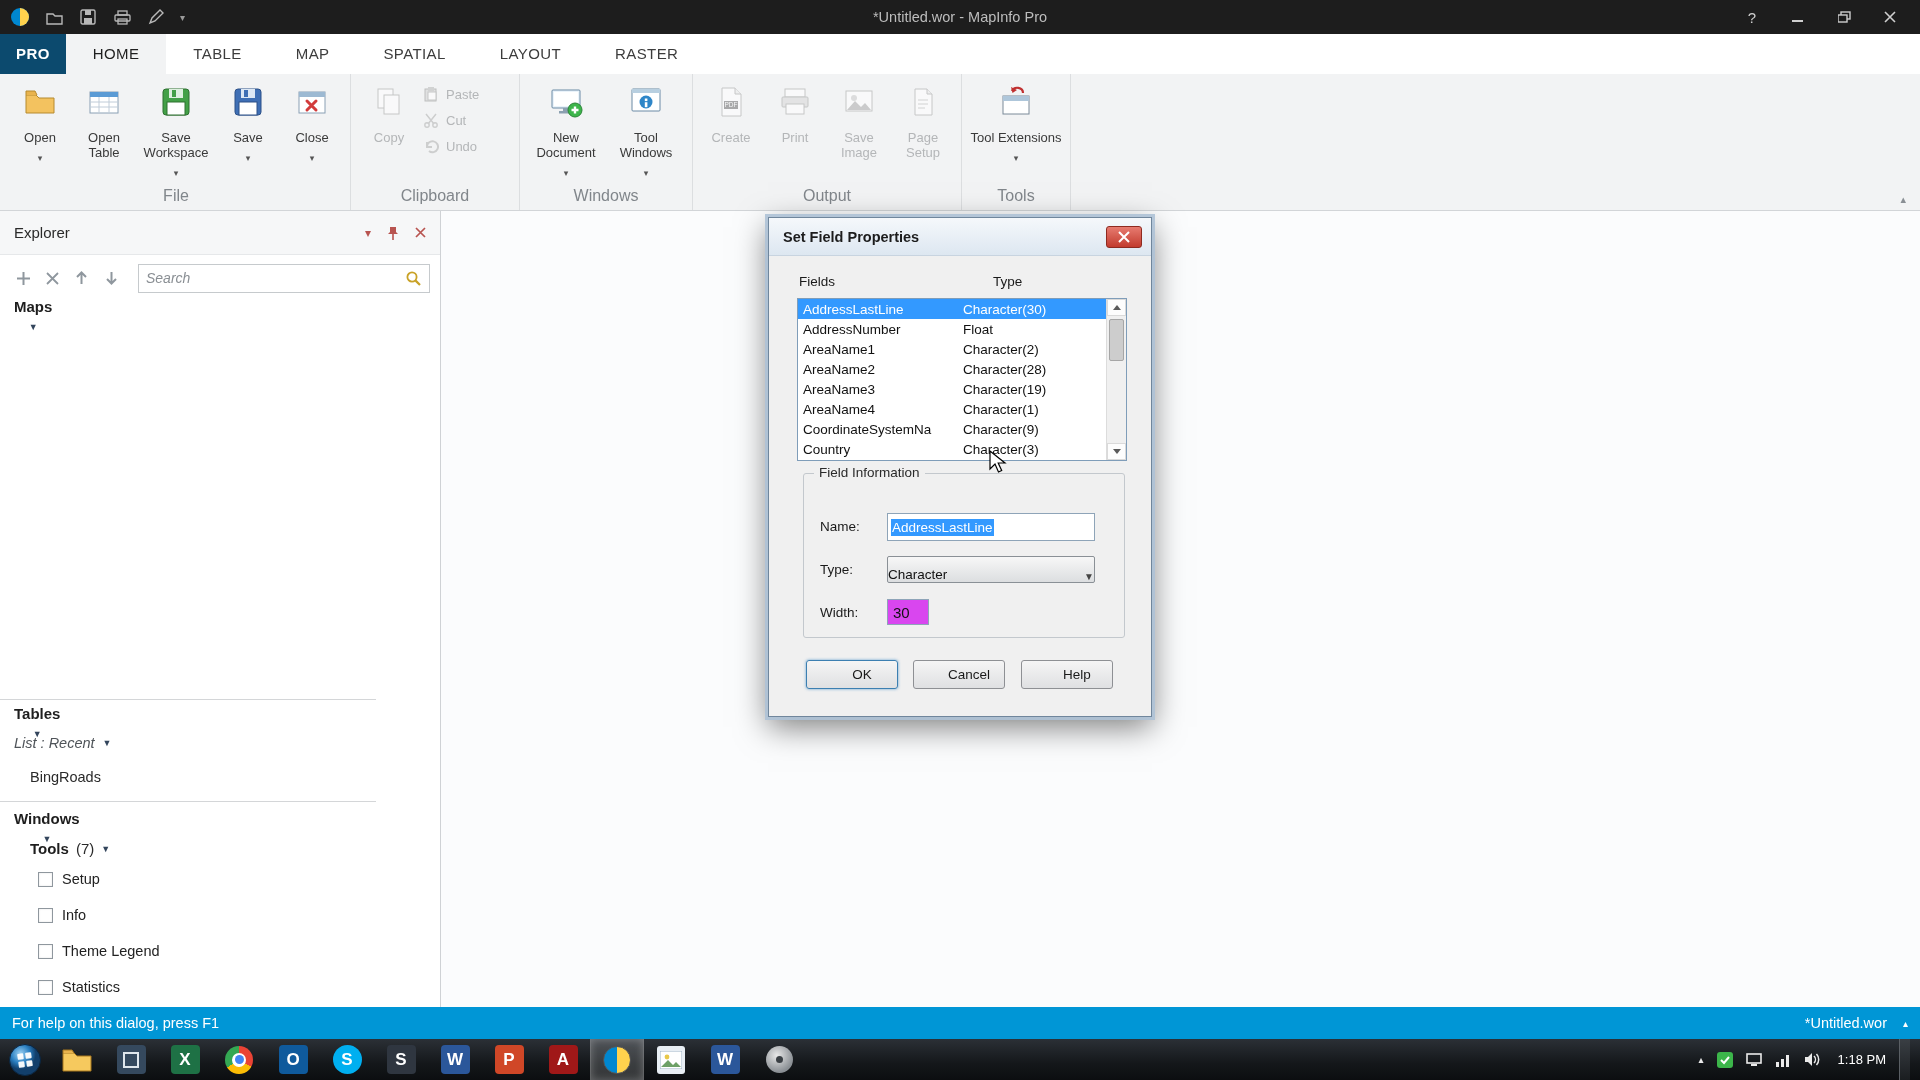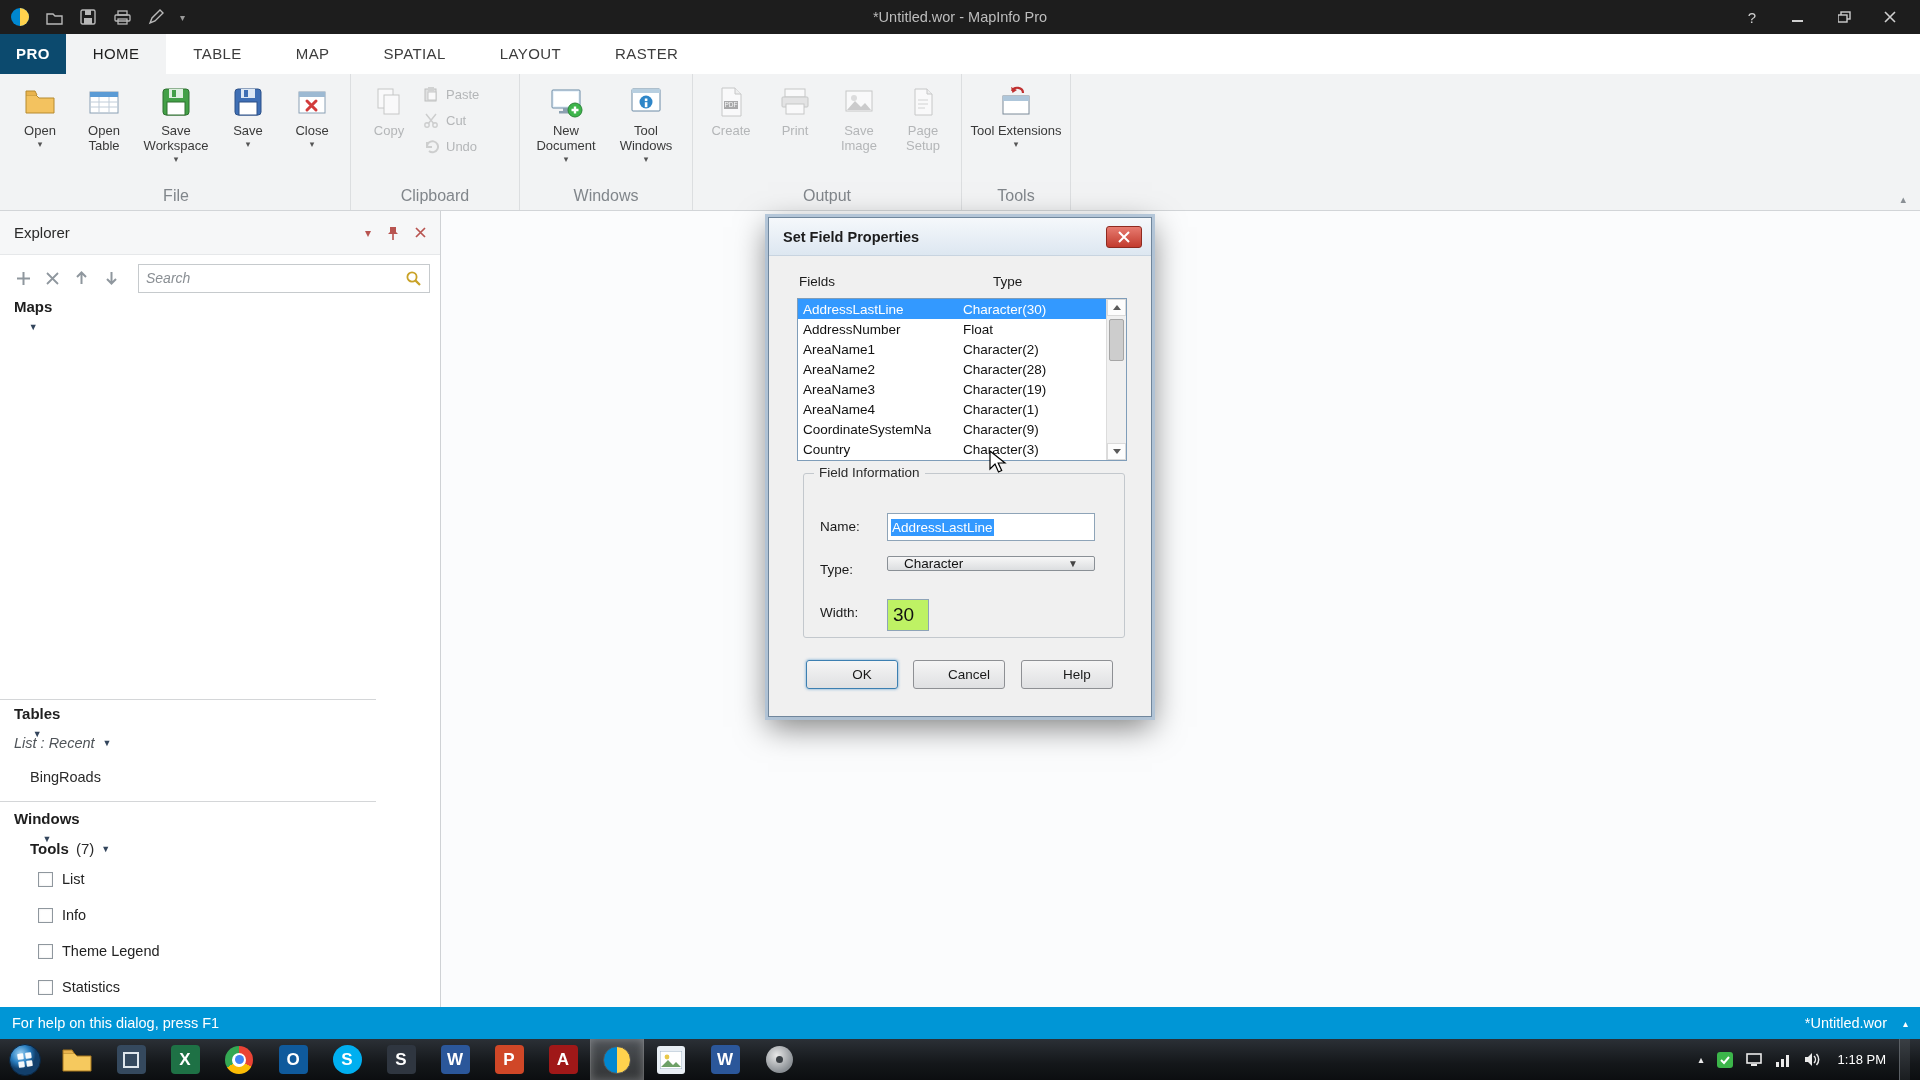--- a/index.html
+++ b/index.html
@@ -19,21 +19,21 @@
   
   .tabbar { position:absolute; left:0; top:34px; right:0; height:40px; background:#ffffff; display:flex; }
   .tab { padding:0 27px; line-height:40px; font-size:15px; letter-spacing:.4px; color:#3c3c3c; white-space:nowrap; }
   .tab.pro { background:#0c4a6e; color:#fff; font-weight:bold; padding:0 16px; }
   .tab.active { background:#f2f3f4; color:#1f1f1f;text-align:right; }
 
   
   .ribbon { position:absolute; left:0; top:74px; right:0; height:137px; background:#f2f3f4; border-bottom:1px solid #d2d5d8; display:flex; padding:0 2px; }
   .rgroup { display:flex; flex-direction:column; border-right:1px solid #dcdee0; padding:2px 6px 0; }
   .rbtns { display:flex; flex:1; align-items:stretch; }
-  .rbtn { width:80px; display:flex; flex-direction:column; align-items:center; padding-top:7px; gap:2px; }
+  .rbtn { width:80px; display:flex; flex-direction:column; align-items:center; padding-top:7px; gap:9px; }
   .rbtn.narrow { width:64px; }
   .rbtn.wide { width:96px; }
   .ric { height:38px; display:flex; align-items:center; justify-content:center; }
   .rlabel { font-size:13px; line-height:15px; text-align:center; color:#3a3a3a; }
   .rcaret { font-size:9px; line-height:9px; color:#555; }
   .rbtn.disabled .rlabel { color:#b4b6b8; }
   .rbtn.disabled .ric svg, .rs-item.disabled svg { filter:grayscale(1) opacity(.5); }
   .rgl { text-align:center; font-size:16px; color:#81868b; padding:3px 0 5px; margin-top:auto; }
   .rsmall { display:flex; flex-direction:column; justify-content:flex-start; padding:10px 2px 0 2px; gap:10px; width:92px; }
   .rs-item { display:flex; align-items:center; gap:7px; font-size:13px; color:#b4b6b8; }
@@ -80,23 +80,23 @@
   .lrow.sel { background:#3399ff; color:#fff; }
   .vscroll { width:20px; background:#f0f0f0; border-left:1px solid #dcdcdc; display:flex; flex-direction:column; }
   .sbtn { height:17px; background:#fdfdfd; border:1px solid #dadada; display:flex; align-items:center; justify-content:center; }
   .strack { flex:1; position:relative; }
   .sthumb { position:absolute; left:2px; right:2px; top:3px; height:42px; background:#cdcdcd; border:1px solid #a6a6a6; border-radius:2px; }
   .gbox { position:absolute; left:34px; top:255px; width:322px; height:165px; border:1px solid #c3c8cd; border-radius:3px; }
   .gbox-label { position:absolute; top:-9px; left:10px; background:#f0f0f0; padding:0 5px; font-size:13.5px; color:#2a2a2a; }
   .fi-label { position:absolute; left:16px; font-size:13.5px; color:#1a1a1a; }
   .fi-name-input { position:absolute; left:83px; top:39px; width:208px; height:28px; background:#fff; border:1px solid #8ea4b8; display:flex; align-items:center; padding:0 3px; font-size:13.5px; }
   .sel-text { background:#3399ff; color:#fff; padding:1px 1px; }
-  .combo { position:absolute; left:83px; top:82px; width:208px; height:15px; border:1px solid #8a9096; border-radius:2px; background:linear-gradient(#f7f7f7,#dcdee0); display:flex; align-items:center; padding:0 16px; font-size:13.5px; color:#111; }
+  .combo { position:absolute; left:83px; top:82px; width:208px; height:27px; border:1px solid #8a9096; border-radius:2px; background:linear-gradient(#f7f7f7,#dcdee0); display:flex; align-items:flex-end; padding:0 0; font-size:13.5px; color:#111; }
   .combo-caret { margin-left:auto; font-size:10px; color:#444; }
-  .width-input { position:absolute; left:83px; top:125px; width:42px; height:32px; border:1px solid #8ea4b8; background:#bef264; font-size:19px; font-family:inherit; padding:0 5px; color:#111; }
+  .width-input { position:absolute; left:83px; top:125px; width:42px; height:26px; border:1px solid #8ea4b8; background:#d946ef; font-size:15px; font-family:inherit; padding:0 5px; color:#111; }
   .dlg-buttons { position:absolute; top:442px; left:0; right:0; height:30px; }
   .dbtn { position:absolute; width:92px; height:29px; border:1px solid #8e9094; border-radius:3px; background:linear-gradient(#f5f5f5,#dfe0e2); font-size:13.5px; color:#1a1a1a; display:flex; align-items:center; justify-content:center; font-family:inherit;padding-left:20px; }
   .dbtn.ok { left:37px; border-color:#3c7fb1; box-shadow:0 0 3px rgba(60,140,200,.8); }
   .dbtn.cancel { left:144px; }
   .dbtn.help { left:252px; }
 
   
   .statusbar { position:absolute; left:0; top:1007px; right:0; height:32px; background:#0096d6; color:#fff; display:flex; align-items:center; padding:0 12px; font-size:14.5px; }
   .sb-right { margin-left:auto; display:flex; align-items:center; gap:16px; }
   .sb-caret { font-size:10px; }
@@ -490,21 +490,21 @@
   </div>
 
   <div class="tools-head" style="top:629px;">
     <span>Tools</span>
     <span class="tools-count">(7)</span>
     <span class="tri">▼</span>
   </div>
 
   <div class="chk-row" style="top:660px;">
     <span class="chk"></span>
-    <span>List</span>
+    <span>Setup</span>
   </div>
   <div class="chk-row" style="top:696px;">
     <span class="chk"></span>
     <span>Info</span>
   </div>
   <div class="chk-row" style="top:732px;">
     <span class="chk"></span>
     <span>Theme Legend</span>
   </div>
   <div class="chk-row" style="top:768px;">

